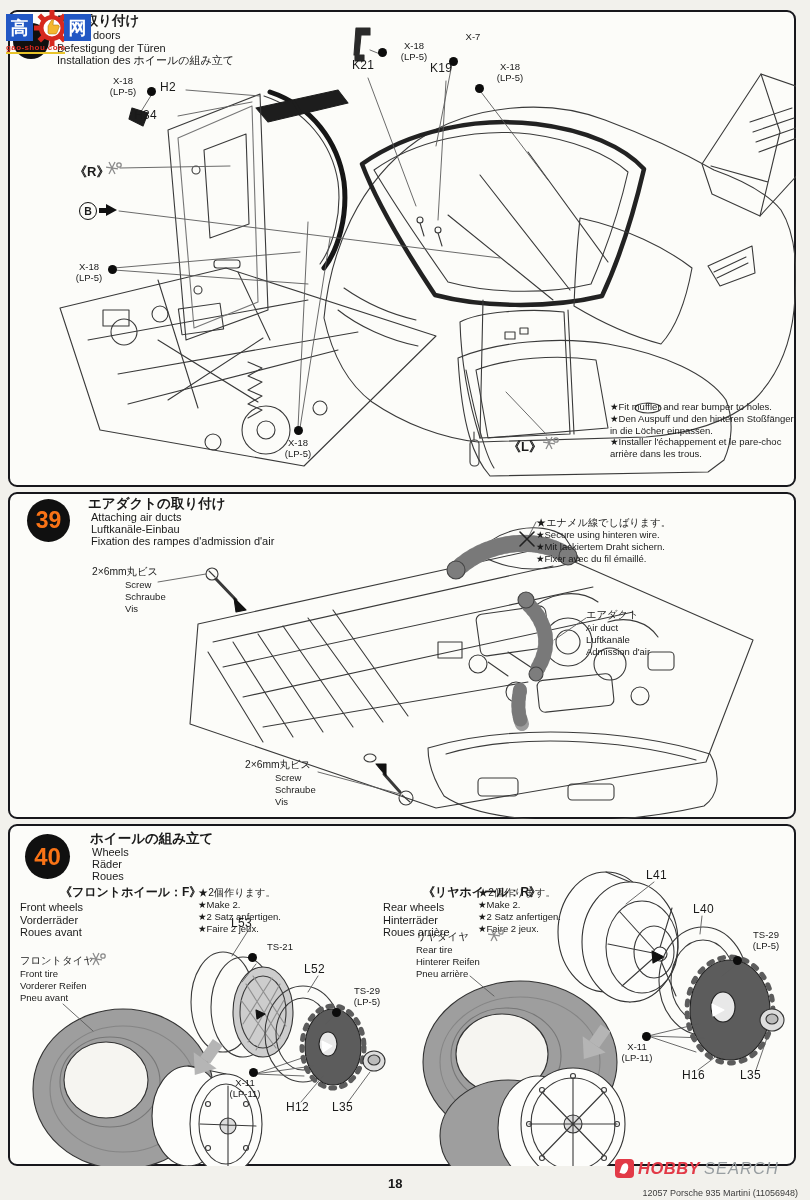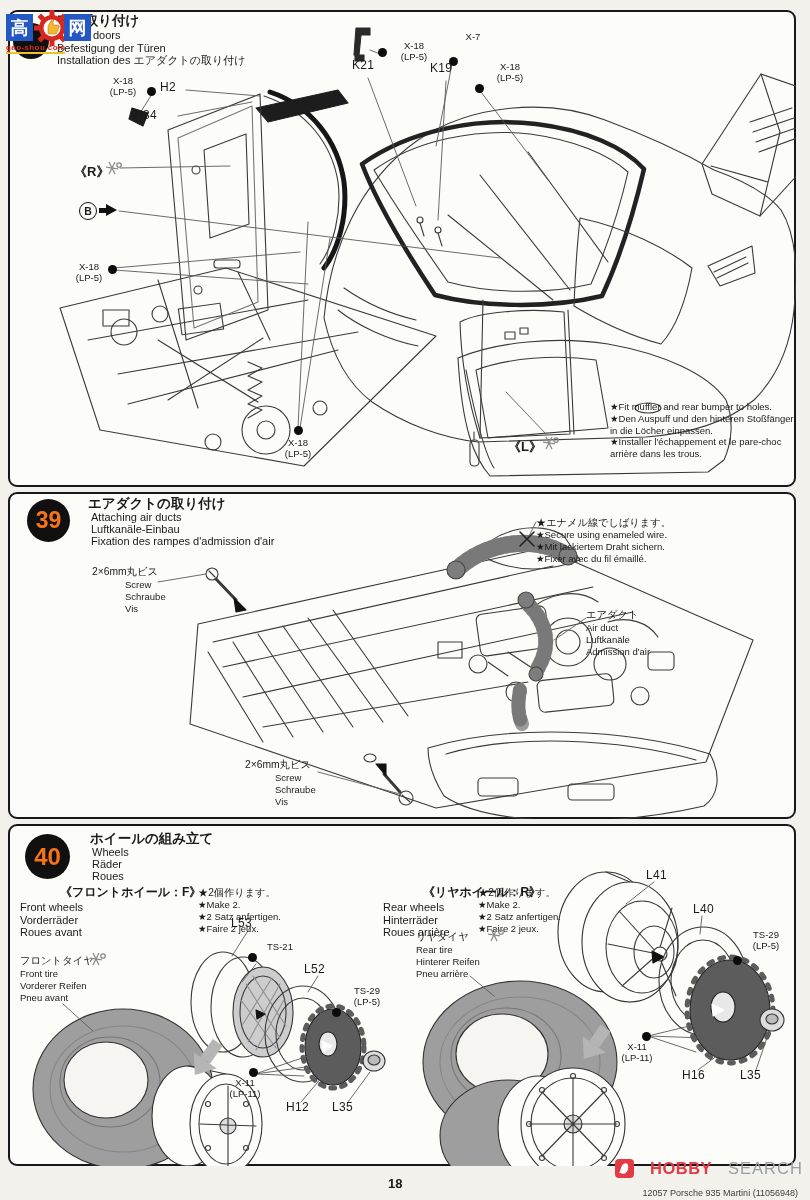--- a/index.html
+++ b/index.html
@@ -25,21 +25,21 @@
            display:flex;align-items:center;justify-content:center;font-size:10.5px;font-weight:bold;background:#fcfcf9;}
   .arrowr{position:absolute;display:flex;align-items:center;}
   .arrtail{width:7px;height:5px;background:#111;}
   .arrhead{width:0;height:0;border-left:11px solid #111;border-top:6px solid transparent;border-bottom:6px solid transparent;}
   .wm{position:absolute;z-index:6;}
   .wm-sq{position:absolute;width:27px;height:27px;background:#2257c4;color:#fff;font-weight:bold;font-size:18px;
          display:flex;align-items:center;justify-content:center;}
   .wm-url{position:absolute;font-size:8px;font-weight:bold;color:#d6281e;letter-spacing:.4px;white-space:nowrap;
           border-bottom:2px solid #e8c42a;}
   .footer-prod{font-size:9px;color:#3c3c3c;text-align:right;}
-  .brand{display:flex;align-items:flex-end;gap:16px;}
+  .brand{display:flex;align-items:flex-end;gap:4px;font-style:italic;}
   .brand-icon{width:19px;height:19px;background:#e23a47;border-radius:4px;position:relative;}
   .brand-flame{position:absolute;left:6px;top:4px;width:7px;height:11px;background:#fff;border-radius:50% 50% 50% 0;transform:rotate(18deg);}
   .brand-red{color:#e23a47;font-weight:bold;font-size:16.5px;letter-spacing:.5px;}
   .brand-gray{color:#989ea1;font-size:16.5px;letter-spacing:1px;}
   .pagenum{font-size:13px;font-weight:bold;}
 </style>
 </head>
 <body>
 
 <div class="page">
@@ -323,21 +323,21 @@
         <path d="M18,27 v-7 l3,-5 q1,-2 2.5,-1 l-0.5,5 h5 q2,0.5 1,2.5 l-2,5 q-0.5,1.5 -2,1.5 h-6 Z" fill="#f4b72e" stroke="#a66d00" stroke-width="0.5"></path>
       </g>
     </svg>
     <div class="wm-sq" style="left:58px;top:8px">网</div>
     <div class="wm-url" style="left:0;top:37px">gao-shou.com</div>
   </div>
 
   <div class="abs title-ja" style="left:57px;top:12px;z-index:4">アの取り付け</div>
   <div class="abs t" style="left:44px;top:29px;z-index:4">Attaching doors</div>
   <div class="abs t" style="left:57px;top:42px">Befestigung der Türen</div>
-  <div class="abs t" style="left:57px;top:54px">Installation des エアダクトの取り付け</div>
+  <div class="abs t" style="left:57px;top:54px">Installation des ホイールの組み立て</div>
 
   <div class="abs pc" style="left:100px;top:76px;width:46px">
     <div>X-18</div>
     <div>(LP-5)</div>
   </div>
   <div class="dot" style="left:147px;top:87px"></div>
   <div class="abs part" style="left:160px;top:80px">H2</div>
   <div class="abs part" style="left:134px;top:108px">H34</div>
 
   <div class="abs part" style="left:352px;top:58px">K21</div>
@@ -413,21 +413,21 @@
 
   <div class="abs" style="left:92px;top:565px">
     <div class="lblja">2×6mm丸ビス</div>
     <div class="lbls" style="margin-left:33px">Screw</div>
     <div class="lbls" style="margin-left:33px">Schraube</div>
     <div class="lbls" style="margin-left:33px">Vis</div>
   </div>
 
   <div class="abs note" style="left:536px;top:516px;width:180px">
     <div class="ja">★エナメル線でしばります。</div>
-    <div>★Secure using enameled wire.</div>
+    <div>★Secure using hinteren wire.</div>
     <div>★Mit lackiertem Draht sichern.</div>
     <div>★Fixer avec du fil émaillé.</div>
   </div>
 
   <div class="abs" style="left:586px;top:608px">
     <div class="lblja">エアダクト</div>
     <div class="lbls">Air duct</div>
     <div class="lbls">Luftkanäle</div>
     <div class="lbls">Admission d'air</div>
   </div>

